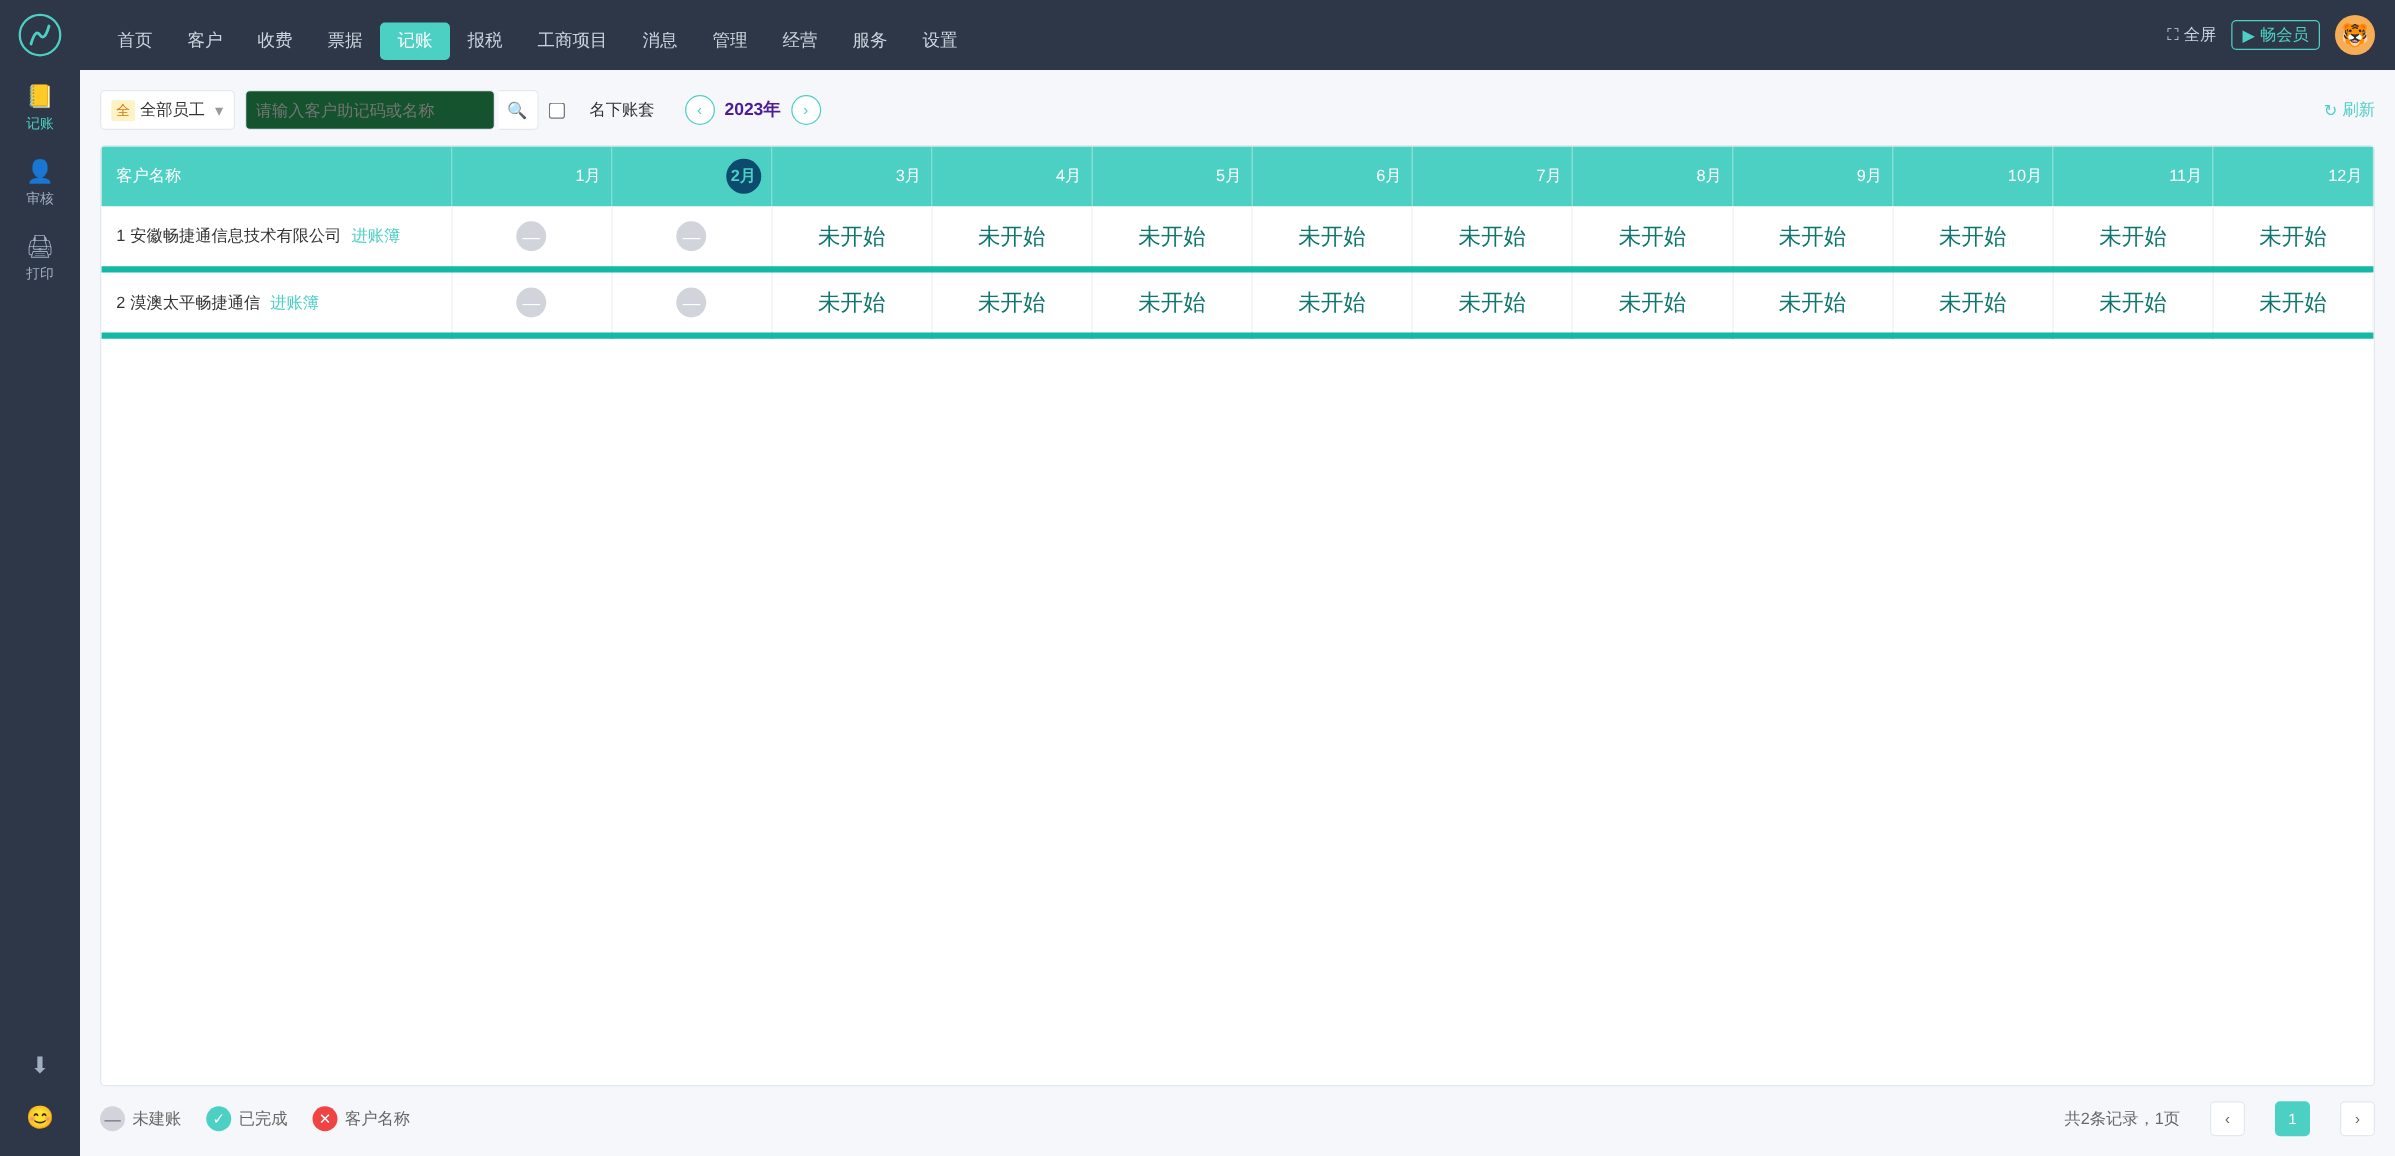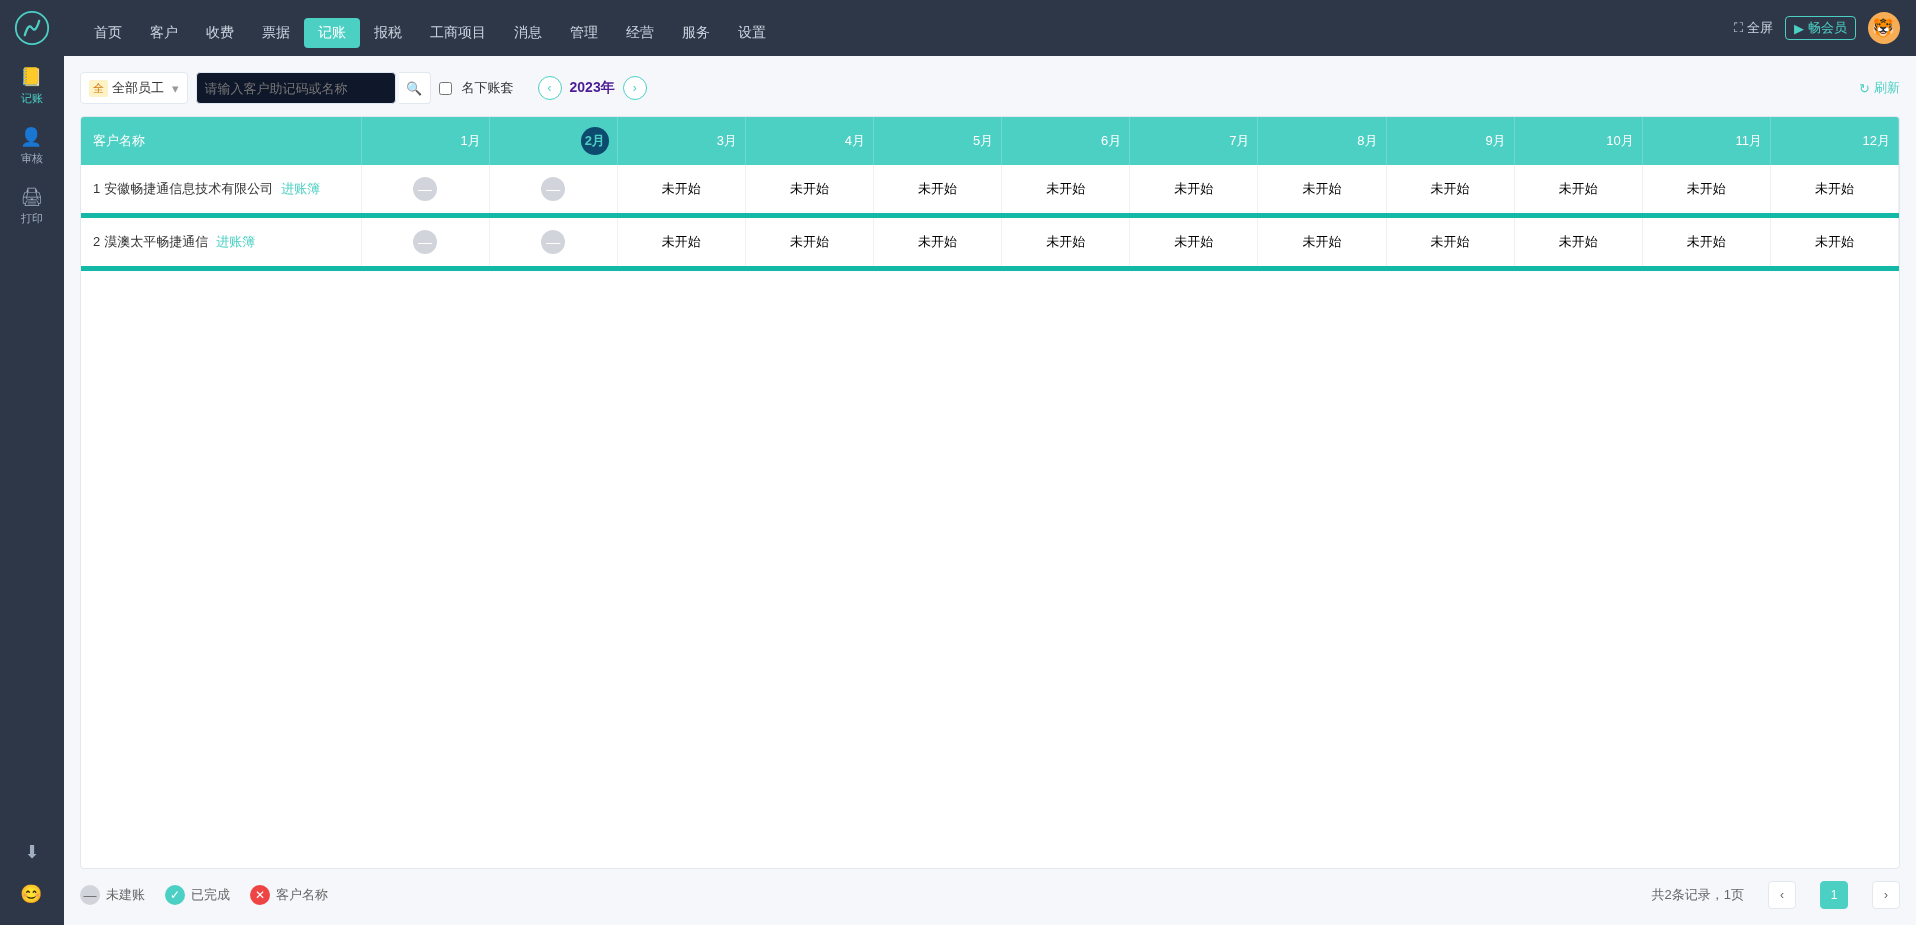--- a/index.html
+++ b/index.html
@@ -146,39 +146,39 @@
       font-size: 11px;
     }
     .search-input {
       border: 1px solid #e2e8f0;
       border-radius: 4px;
       height: 32px;
       padding: 4px 8px;
       font-size: 13px;
       width: 200px;
       color: #999;
-      background: #0f172a;
+      background: #14532d;
     }
     .search-btn {
       height: 32px;
       width: 32px;
       border: 1px solid #e2e8f0;
       border-left: none;
       background: #fff;
       cursor: pointer;
       display: flex;
       align-items: center;
       justify-content: center;
       margin-left: -5px;
       border-radius: 0 4px 4px 0;
     }
     .checkbox-label {
       display: flex;
       align-items: center;
-      gap: 10px;
+      gap: 20px;
       color: #333;
       cursor: pointer;
     }
     .year-nav {
       display: flex;
       align-items: center;
       gap: 8px;
       margin-left: 16px;
       color: #333;
     }
@@ -272,21 +272,21 @@
       display: inline-flex;
       width: 24px;
       height: 24px;
       border-radius: 50%;
       background: #d1d5db;
       align-items: center;
       justify-content: center;
       color: #fff;
       font-size: 14px;
     }
-    .not-started { color: #000000; font-size: 13px; text-align: right; }
+    .not-started { color: #0f766e; font-size: 18px; text-align: right; }
 
     
     .footer {
       display: flex;
       align-items: center;
       justify-content: space-between;
       padding: 12px 0 0 0;
       flex-shrink: 0;
     }
     .legend {

